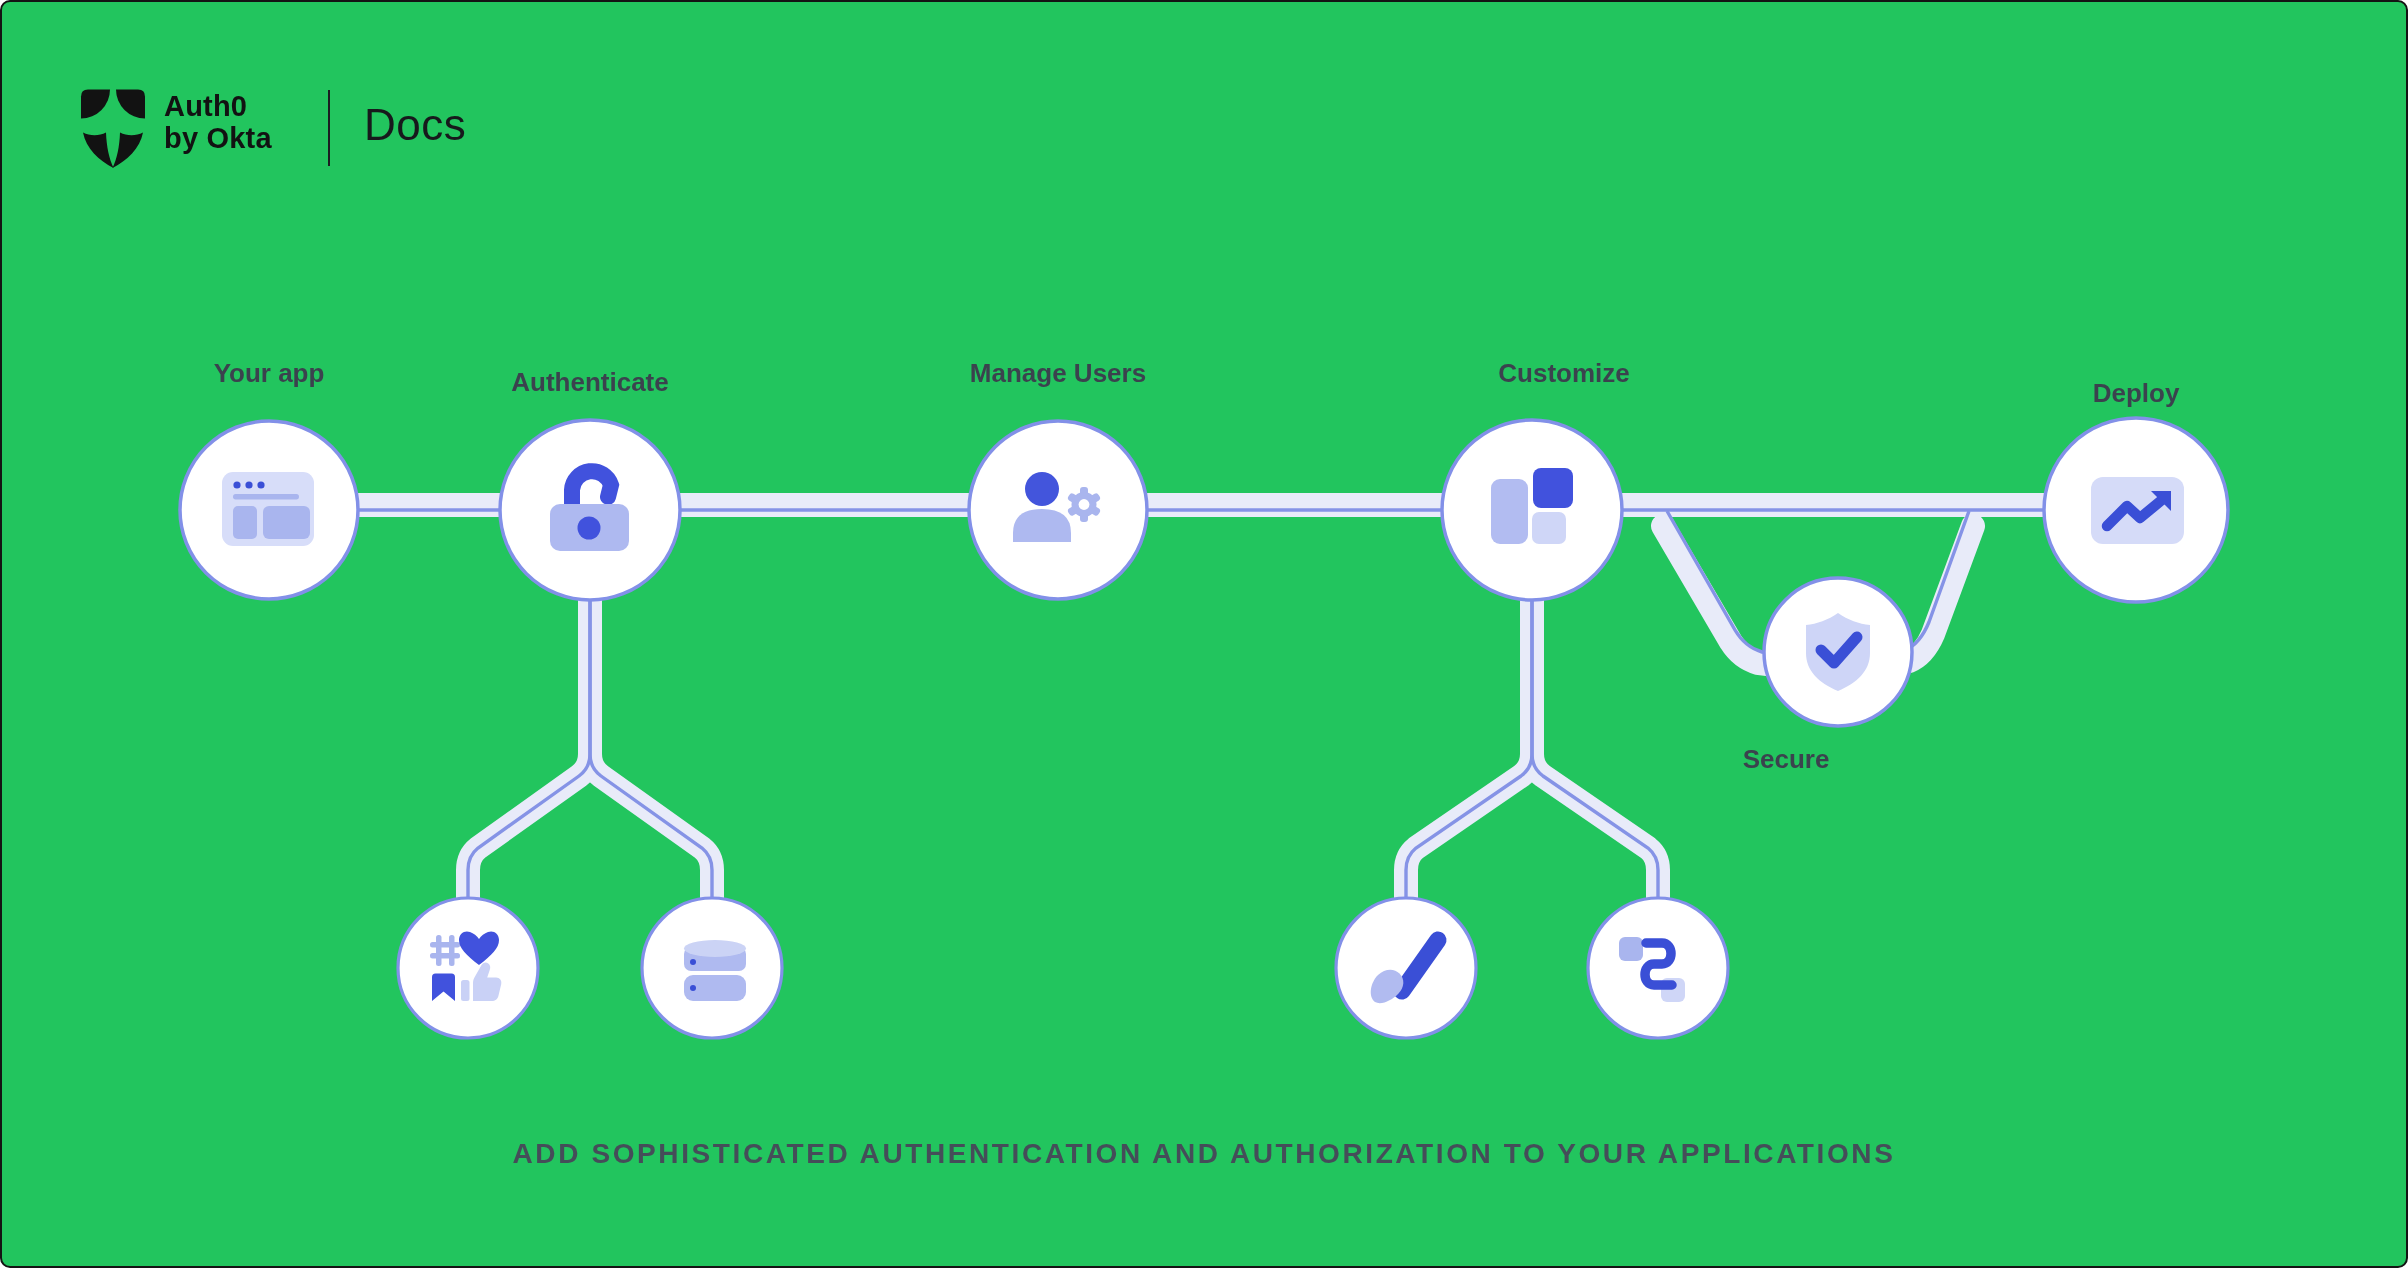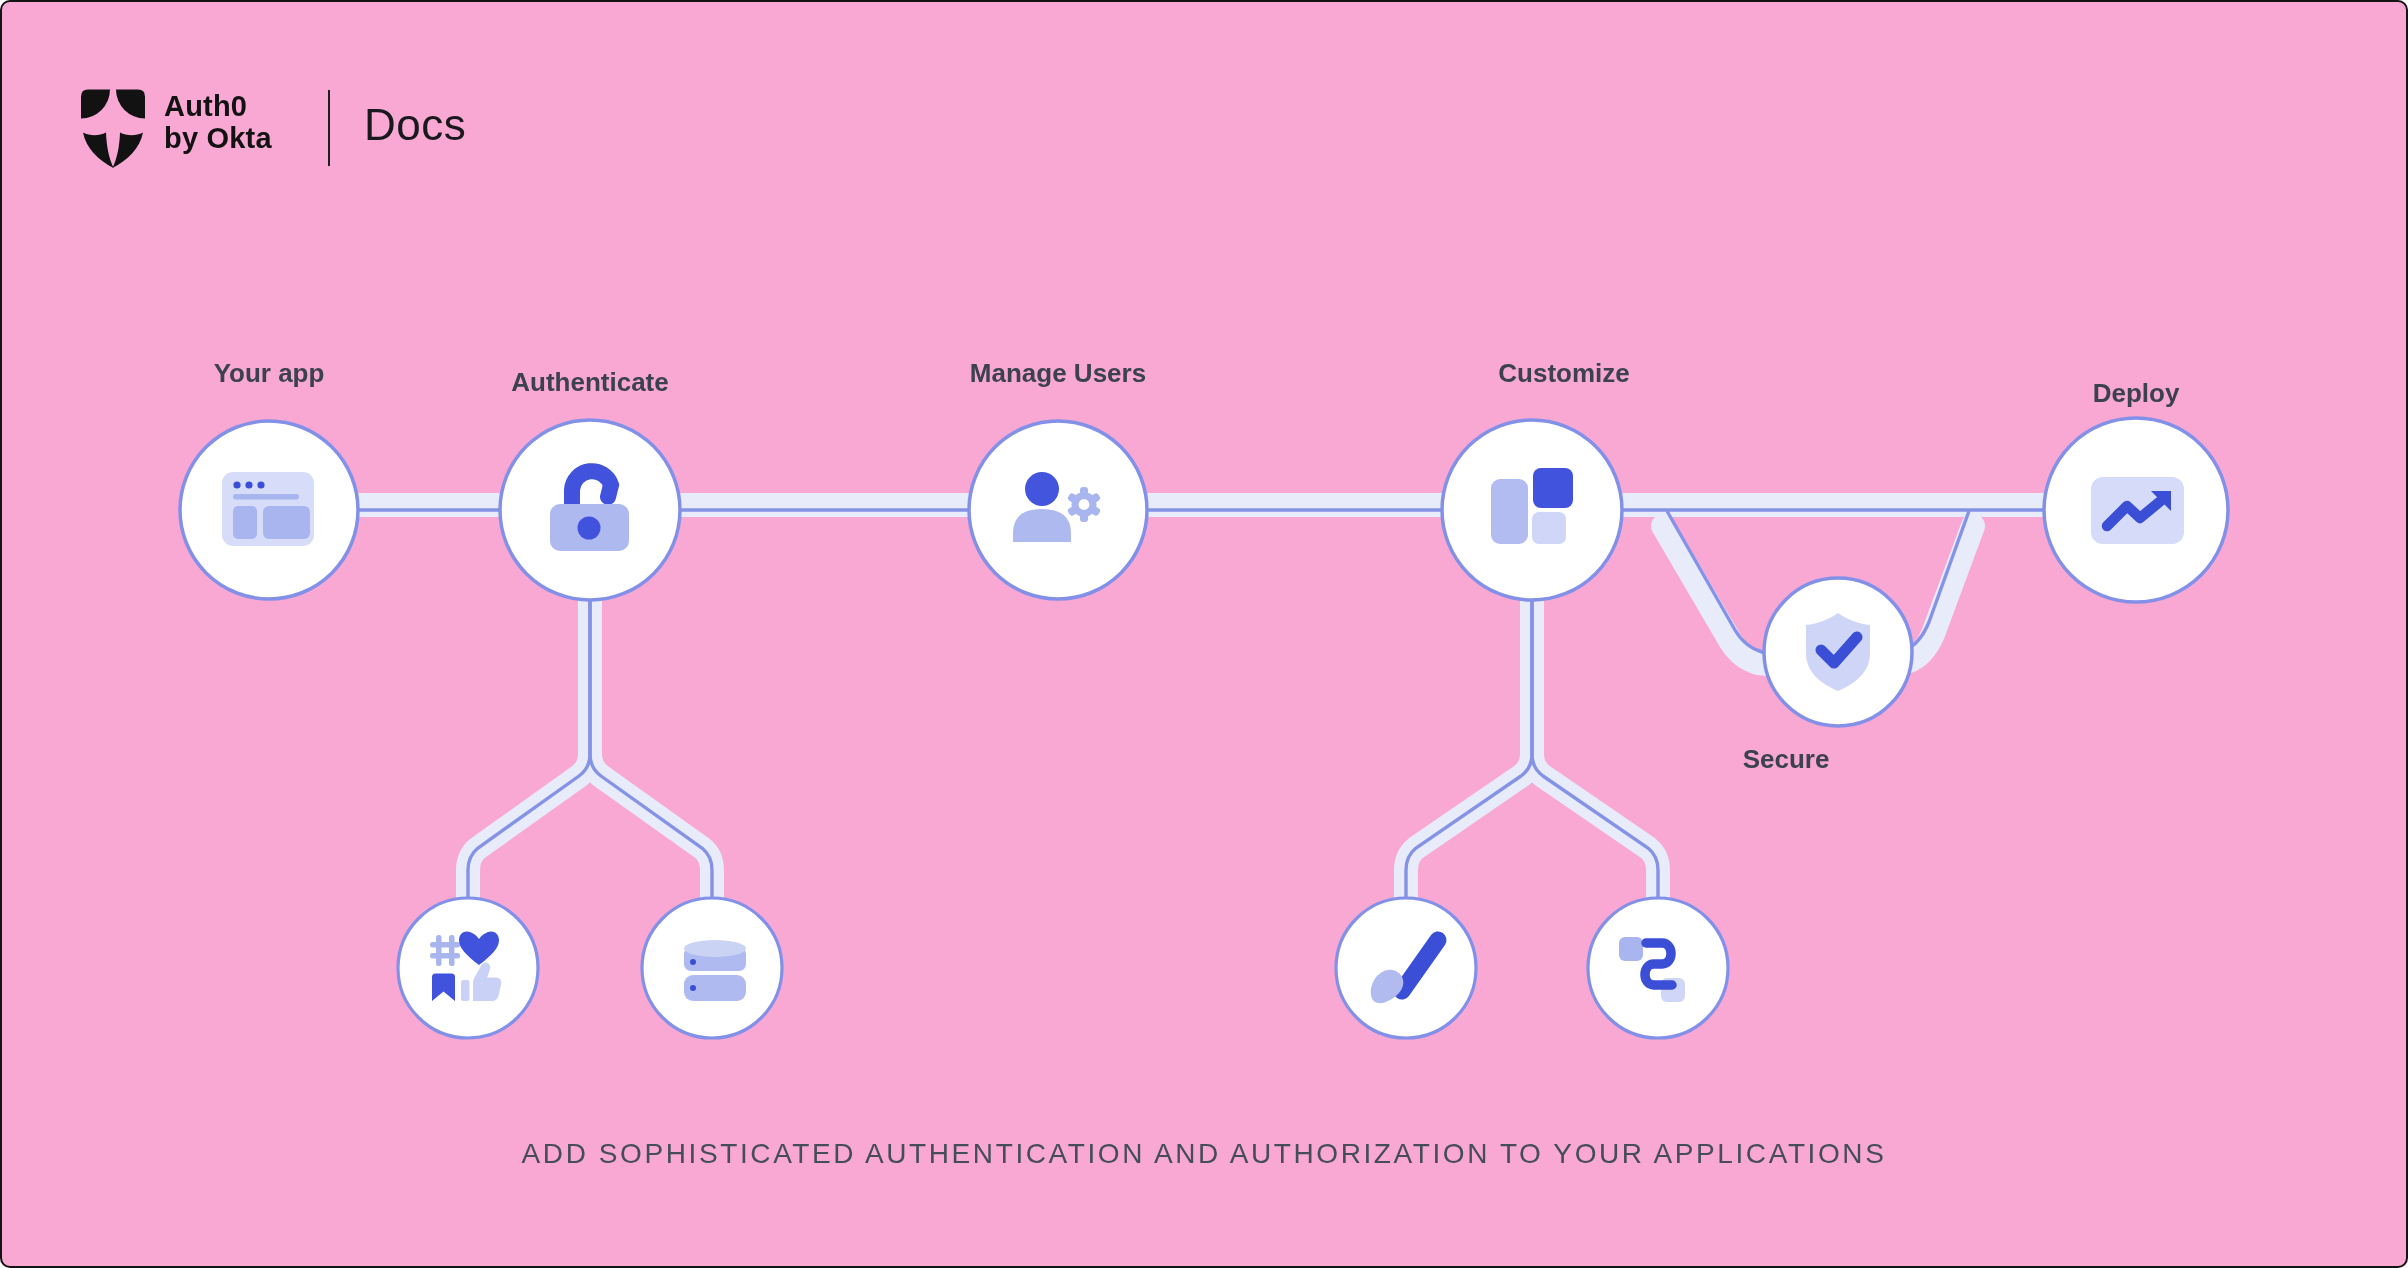--- a/index.html
+++ b/index.html
@@ -1,20 +1,20 @@
 <!DOCTYPE html>
 <html><head>
 <meta charset="utf-8">
 <style>
   html,body{margin:0;padding:0;background:#ffffff;}
   body{font-family:"Liberation Sans", sans-serif; -webkit-font-smoothing:antialiased;}
   .frame{
     position:relative;
     width:2404px;height:1264px;
-    background:#f9a8d4;
+    background:#22c55e;
     border:2px solid #141414;
     border-radius:10px;
     overflow:hidden;
   }
   
   .logo-row{position:absolute;left:0;top:0;width:100%;height:220px;}
   .shield{position:absolute;left:78px;top:86px;width:66px;height:84px;}
   .brand-text{
     position:absolute;left:162px;top:88px;
     font-size:29px;line-height:32px;font-weight:600;color:#121212;
@@ -28,21 +28,21 @@
   
   .diagram-svg{position:absolute;left:0;top:0;width:2404px;height:1264px;}
   .node-label{
     position:absolute;transform:translateX(-50%);
     font-size:26px;font-weight:700;color:#3b424e;white-space:nowrap;
   }
   
   .caption{
     position:absolute;left:0;top:1136px;width:100%;
     text-align:center;
-    font-size:28px;font-weight:400;letter-spacing:2.6px;
+    font-size:28px;font-weight:700;letter-spacing:2.6px;
     color:#454d59;
   }
 </style>
 </head>
 <body>
 
 <div class="frame">
 
   <div class="logo-row">
     <svg class="shield" viewBox="0 0 66 83" aria-hidden="true">

